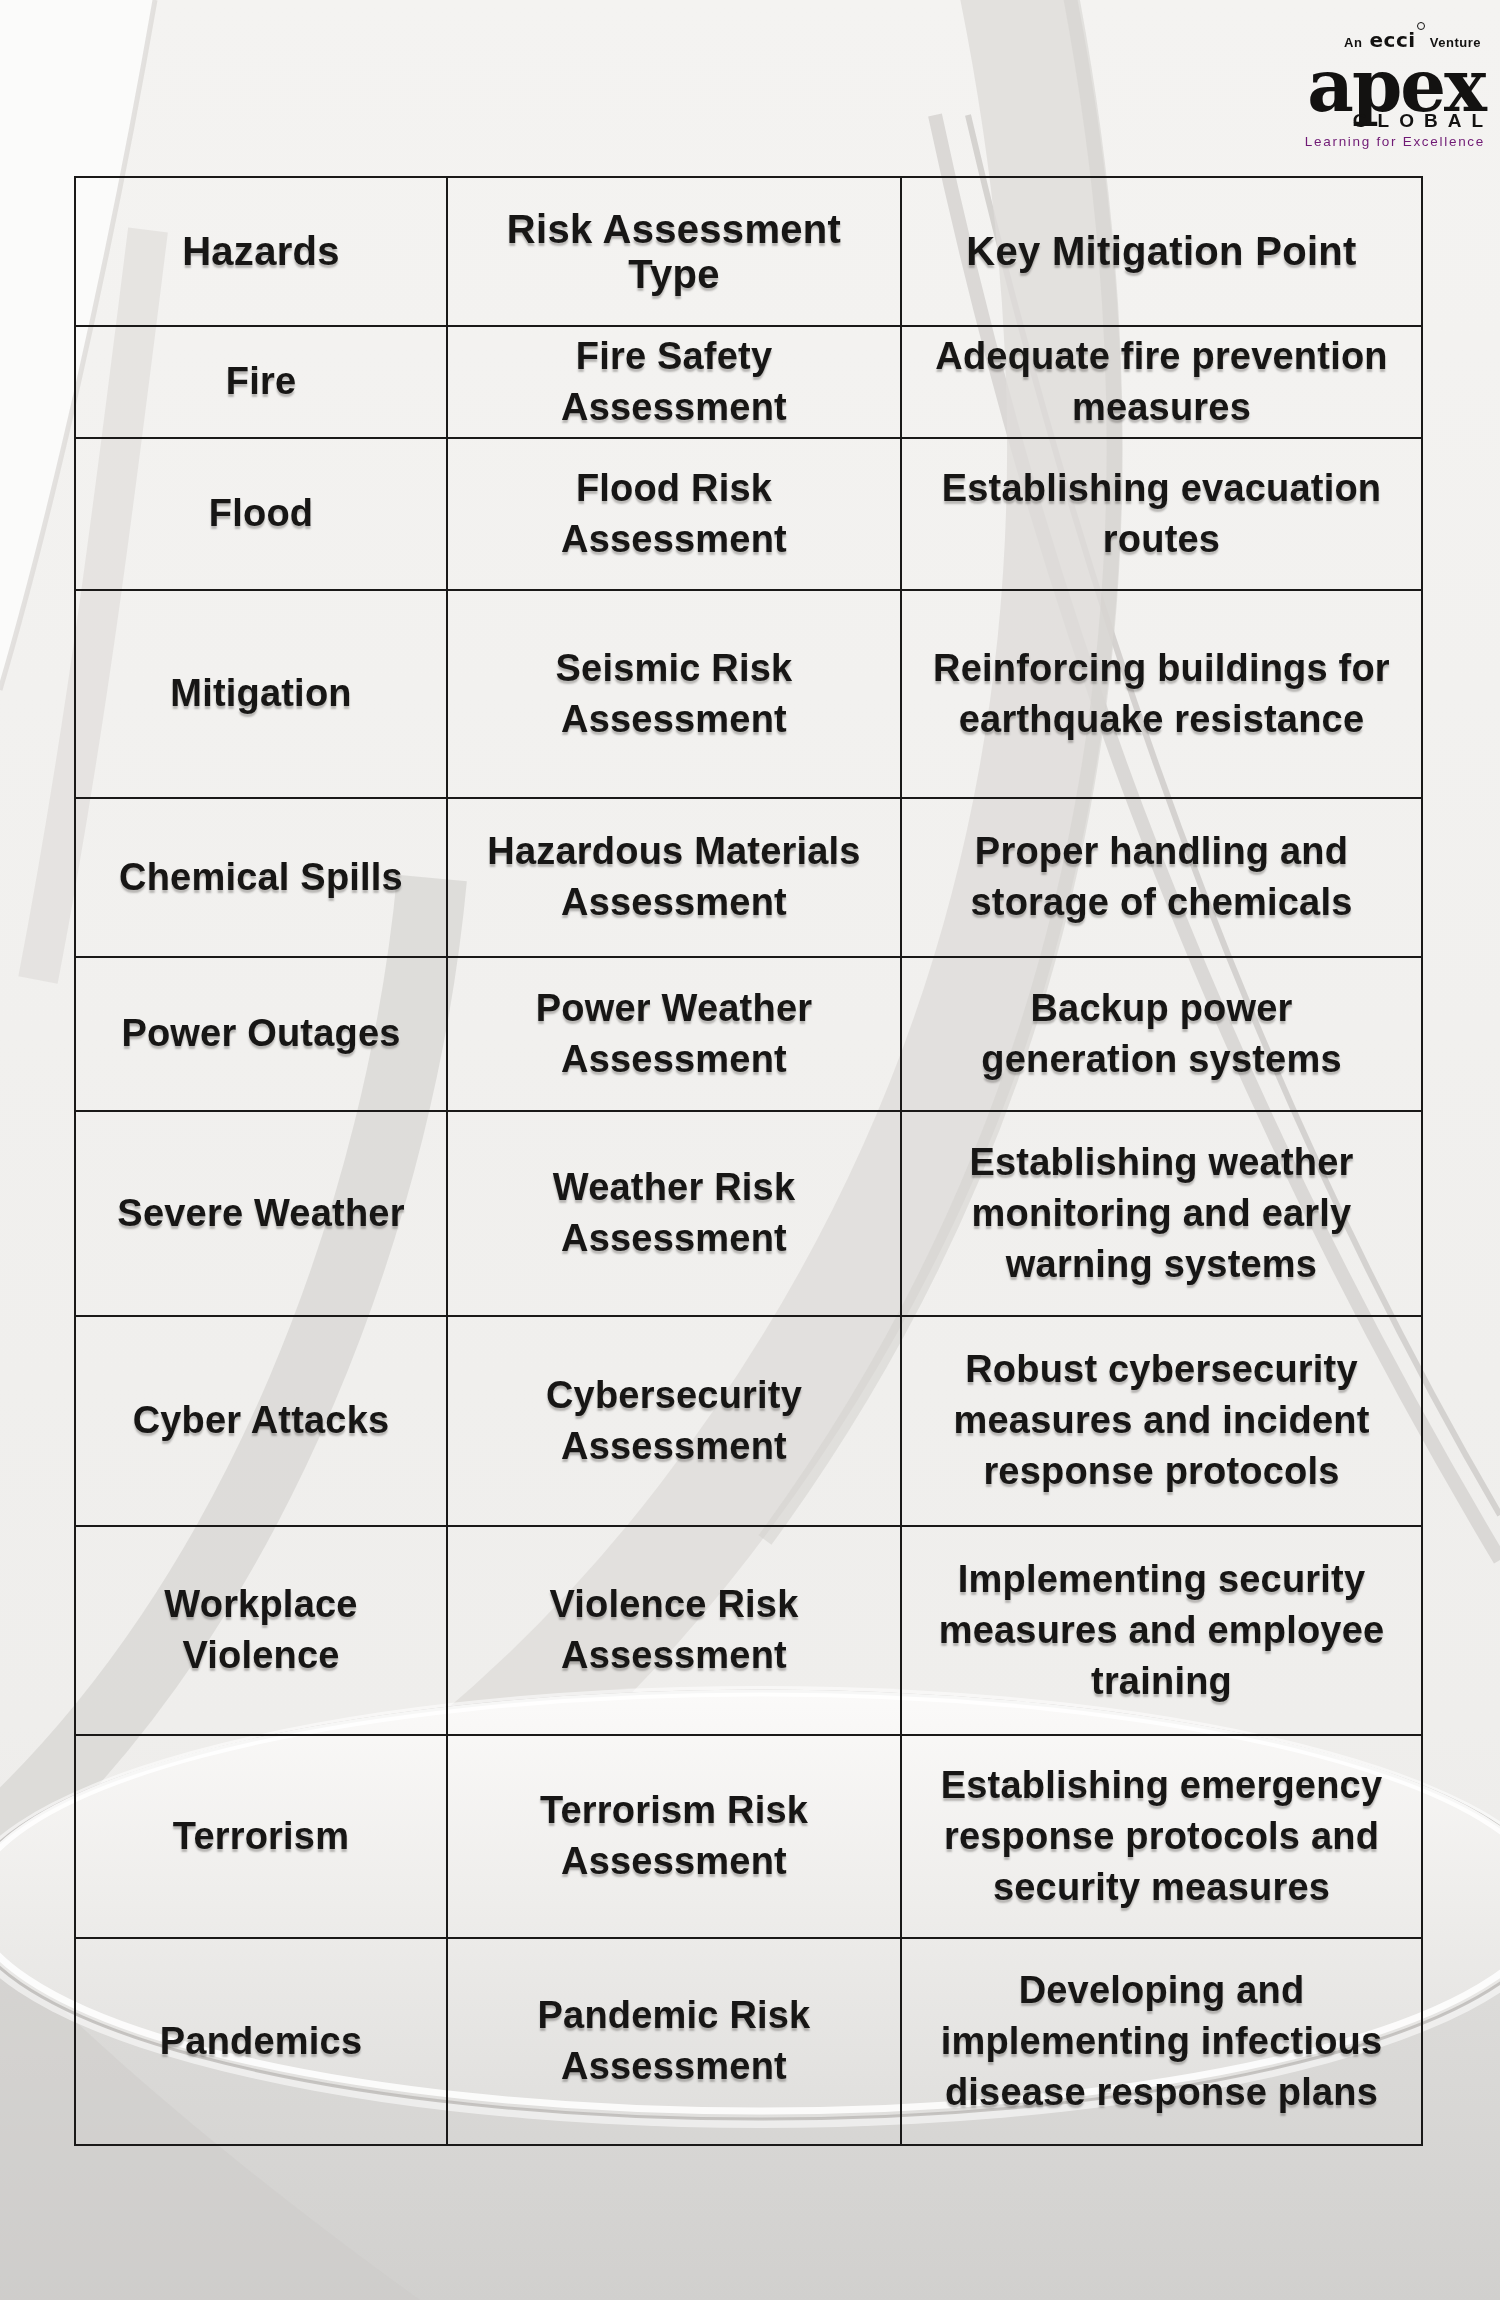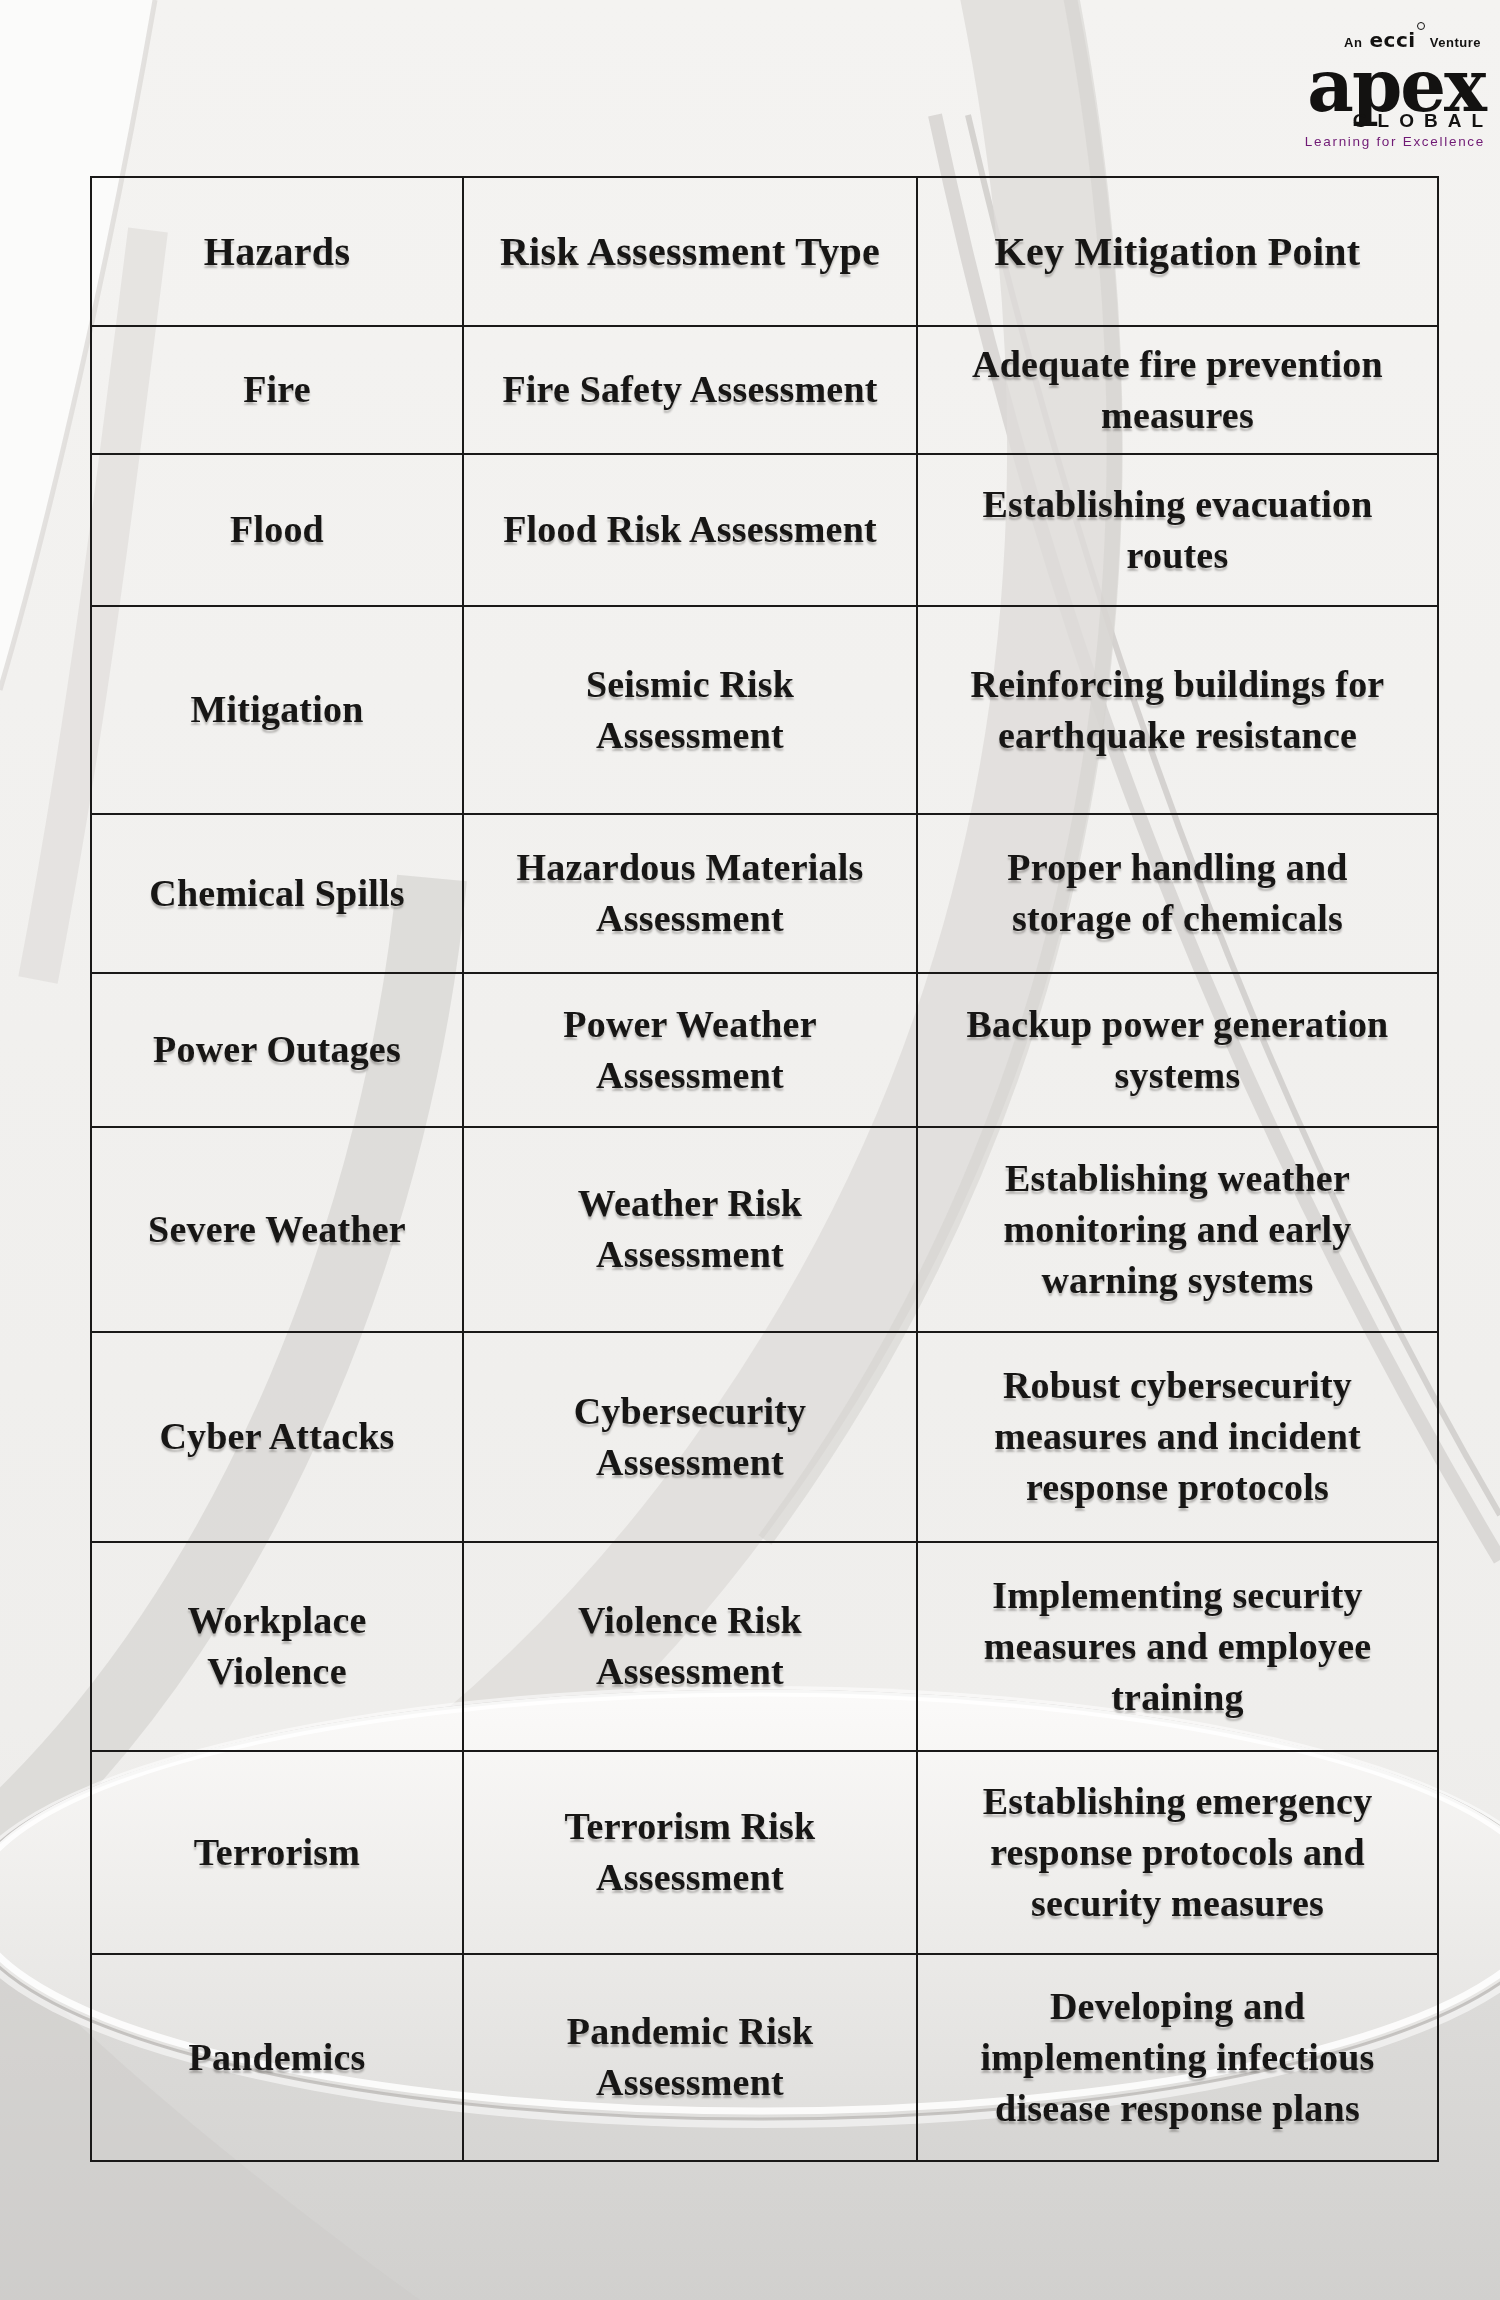--- a/index.html
+++ b/index.html
@@ -16,36 +16,36 @@
   .logo{position:absolute;top:30px;right:15px;z-index:3;text-align:right;color:#131211;line-height:1;}
   .venture{font-size:13px;font-weight:bold;letter-spacing:.5px;padding-right:4px;white-space:nowrap;}
   .ecci{font-size:20px;font-weight:bold;font-family:"DejaVu Sans",sans-serif;position:relative;margin:0 10px 0 3px;}
   .ring{position:absolute;top:-6px;right:-9px;width:6px;height:6px;border:1.5px solid #131211;border-radius:50%;display:inline-block;}
   .apex{font-family:"DejaVu Serif",serif;font-size:72px;font-weight:700;letter-spacing:-2px;line-height:.92;margin-top:3px;}
   .global{font-size:19px;font-weight:bold;letter-spacing:10px;margin-top:-8px;margin-right:-8px;}
   .tagline{font-size:13.5px;letter-spacing:1.7px;color:#701a75;margin-top:5px;}
 
   
   table{
-    position:absolute;left:90px;top:176px;width:1347px;z-index:1;
-    border-collapse:collapse;table-layout:fixed;font-family:Liberation Serif, serif;
+    position:absolute;left:74px;top:176px;width:1347px;z-index:1;
+    border-collapse:collapse;table-layout:fixed;
   }
   th,td{
     border:2px solid #1a1918;
     text-align:center;vertical-align:middle;
     font-weight:bold;color:#171615;
     background:transparent;
     text-shadow:0 3px 2px rgba(50,47,44,.30);
   }
   th{font-size:40px;letter-spacing:.3px;padding:0 20px;}
   td{font-size:38px;line-height:1.34;letter-spacing:.2px;}
   .c1{width:372px;} .c2{width:454px;} .c3{width:521px;}
   td:nth-child(1){padding:0 26px;}
   td:nth-child(2){padding:0 26px;}
-  td:nth-child(3){padding:12px 26px;}
+  td:nth-child(3){padding:4px 26px;}
   thead tr{height:149px;}
   tbody tr:nth-child(1){height:111px;}
   tbody tr:nth-child(2){height:152px;}
   tbody tr:nth-child(3){height:208px;}
   tbody tr:nth-child(4){height:159px;}
   tbody tr:nth-child(5){height:154px;}
   tbody tr:nth-child(6){height:205px;}
   tbody tr:nth-child(7){height:210px;}
   tbody tr:nth-child(8){height:209px;}
   tbody tr:nth-child(9){height:203px;}

